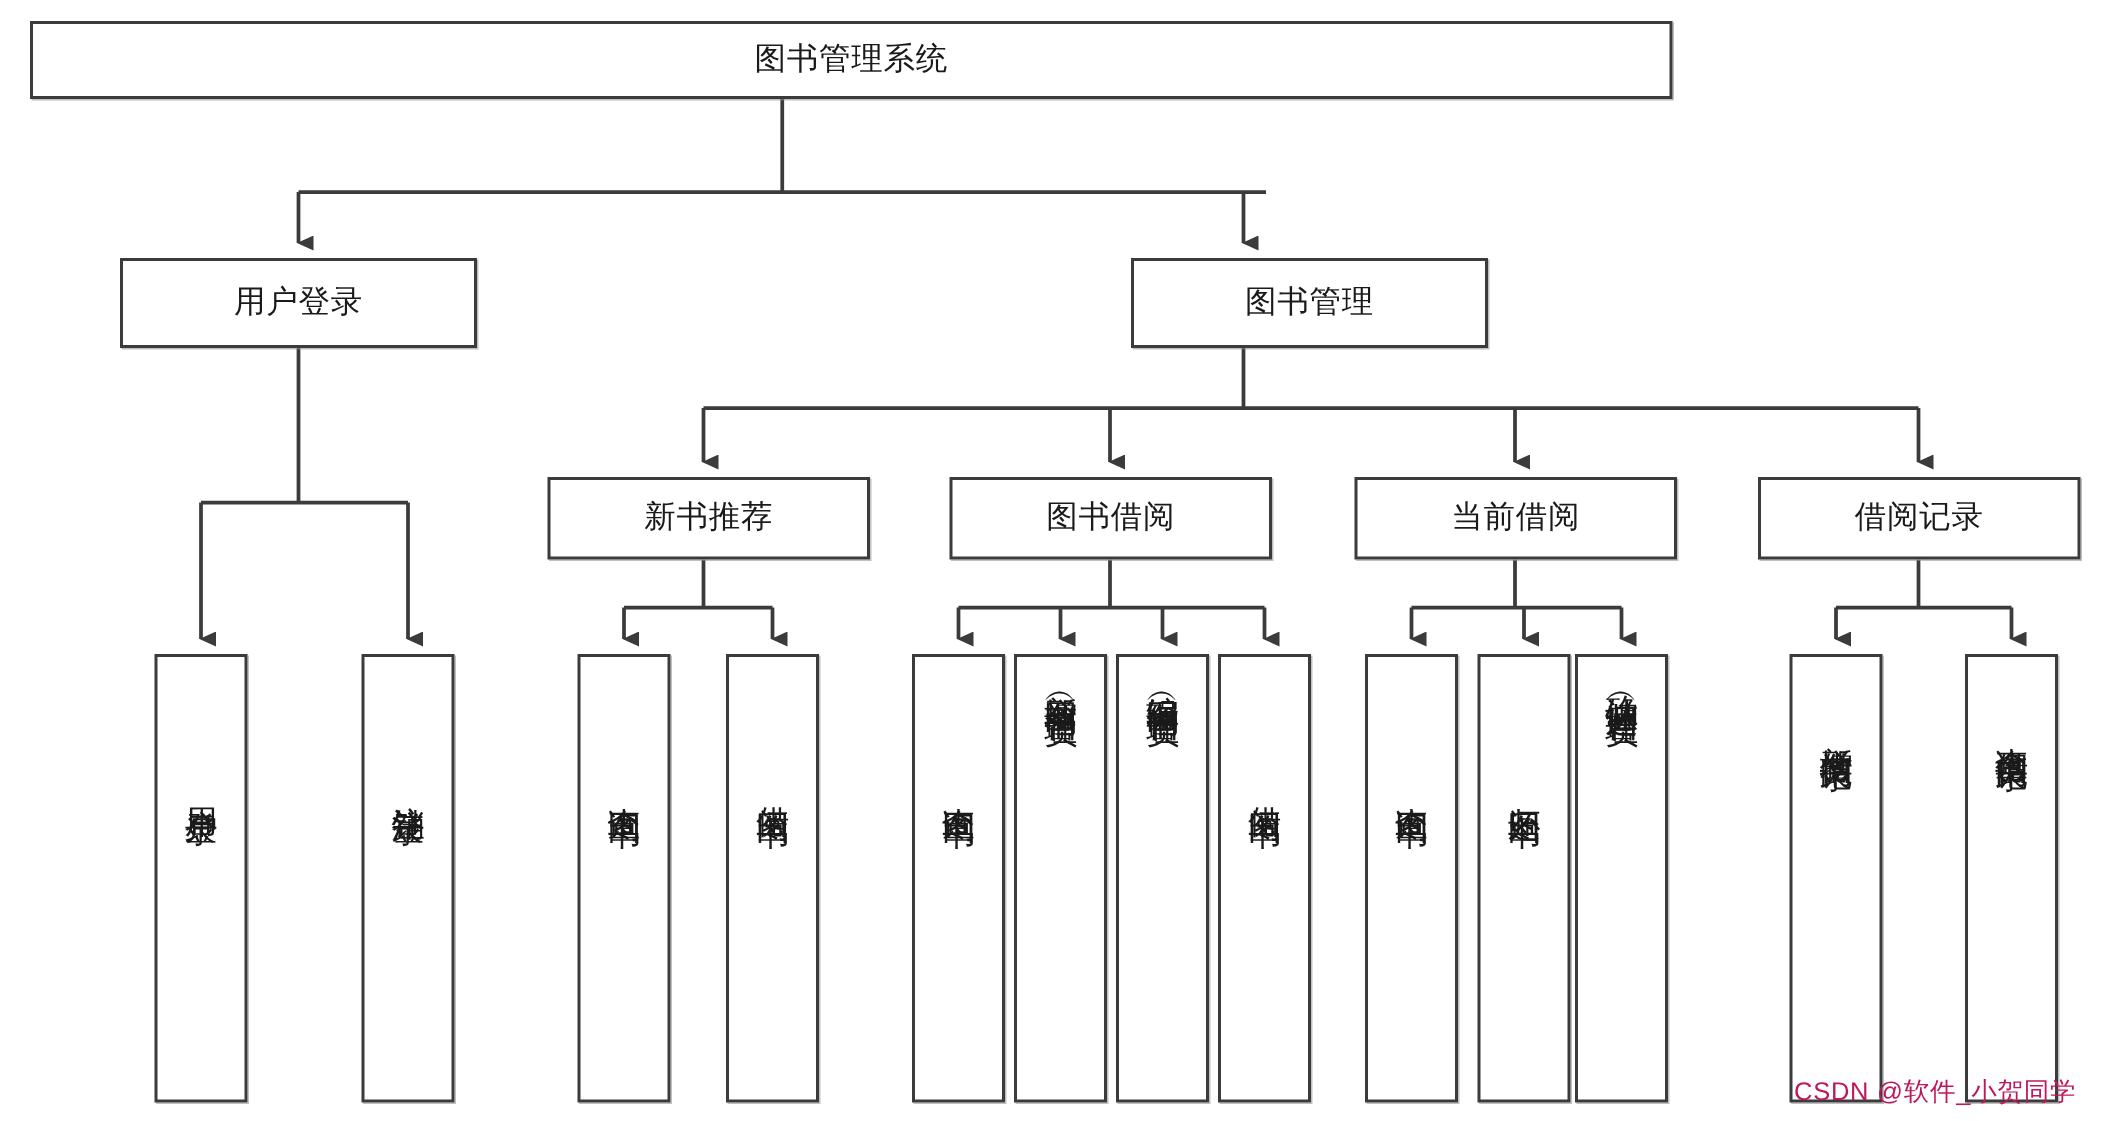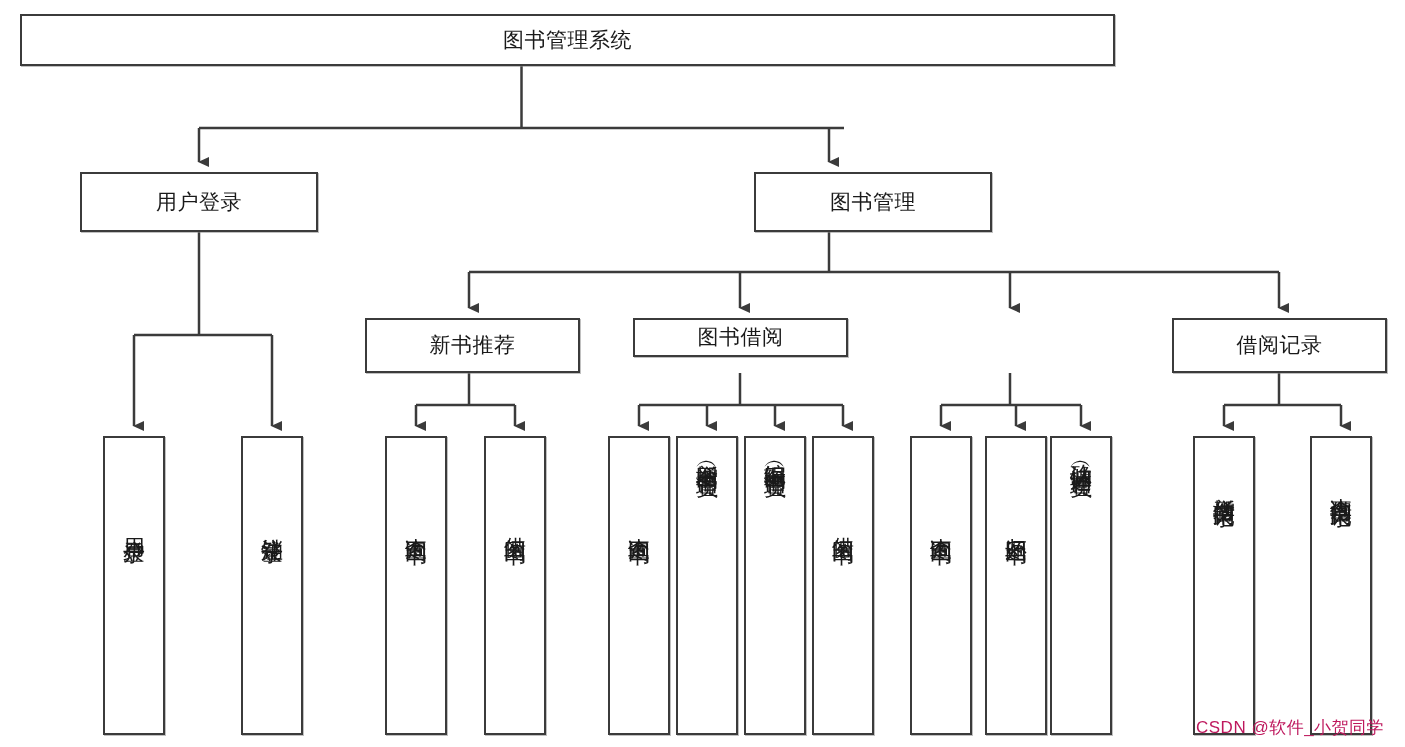--- a/index.html
+++ b/index.html
@@ -132,22 +132,25 @@
   <div class="node-box node-horizontal" style="left:80px; top:172px; width:238px; height:60px;">
     <span class="node-label">用户登录</span>
   </div>
   <div class="node-box node-horizontal" style="left:710px; top:172px; width:238px; height:60px;margin-left:44px;">
     <span class="node-label">图书管理</span>
   </div>
 
   <div class="node-box node-horizontal" style="left:365px; top:318px; width:215px; height:55px;">
     <span class="node-label">新书推荐</span>
   </div>
-  <div class="node-box node-horizontal" style="left:633px; top:318px; width:215px; height:39px;">
+  <div class="node-box node-horizontal" style="left:633px; top:318px; width:215px; height:55px;">
     <span class="node-label">图书借阅</span>
+  </div>
+  <div class="node-box node-horizontal" style="left:903px; top:318px; width:215px; height:55px;">
+    <span class="node-label">当前借阅</span>
   </div>
   <div class="node-box node-horizontal" style="left:1172px; top:318px; width:215px; height:55px;">
     <span class="node-label">借阅记录</span>
   </div>
 
   <div class="node-box node-vertical" style="left:103px; top:436px; width:62px; height:299px; padding-top:82px;">
     <span class="node-label">用户登录</span>
   </div>
   <div class="node-box node-vertical" style="left:241px; top:436px; width:62px; height:299px; padding-top:82px;">
     <span class="node-label">注销登录</span>

